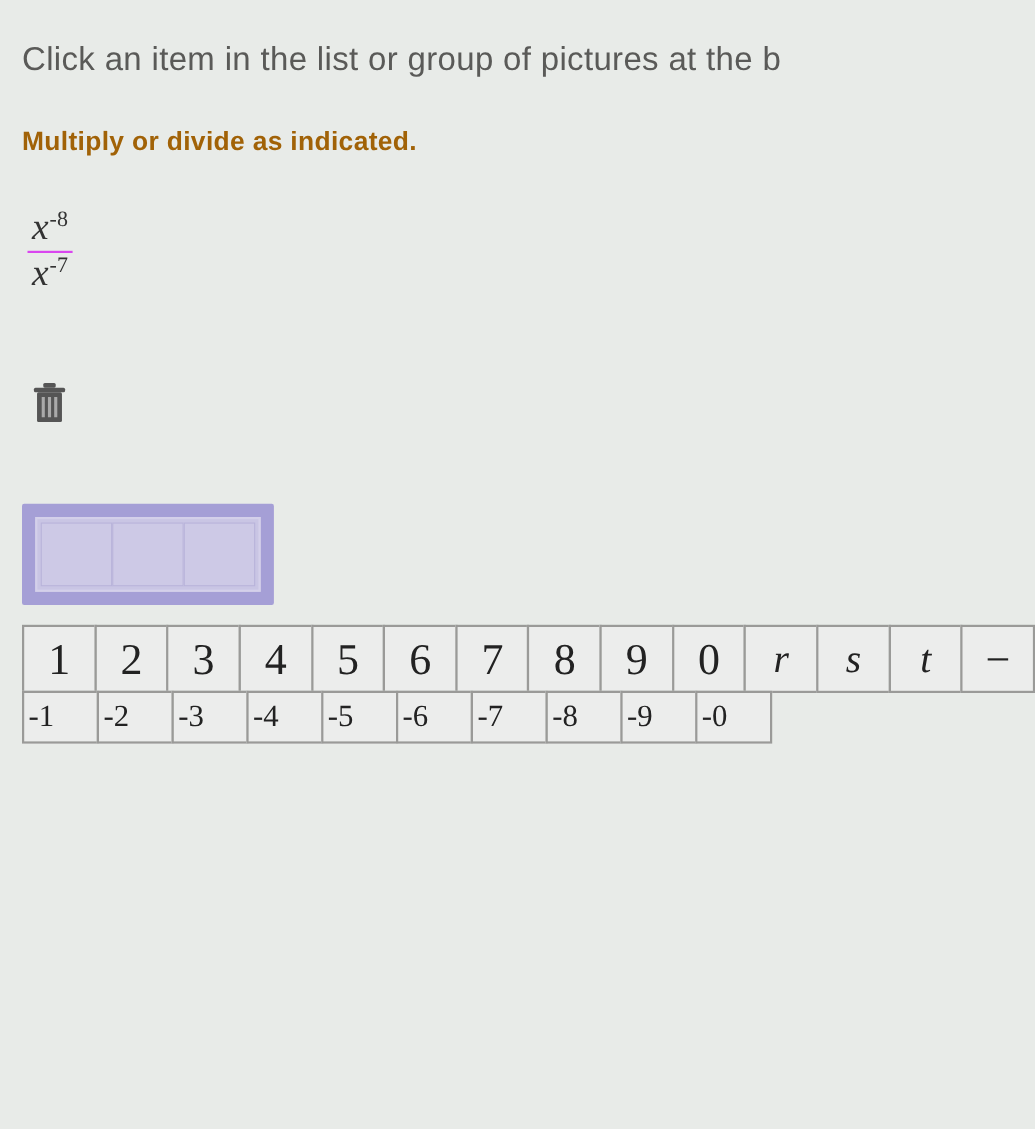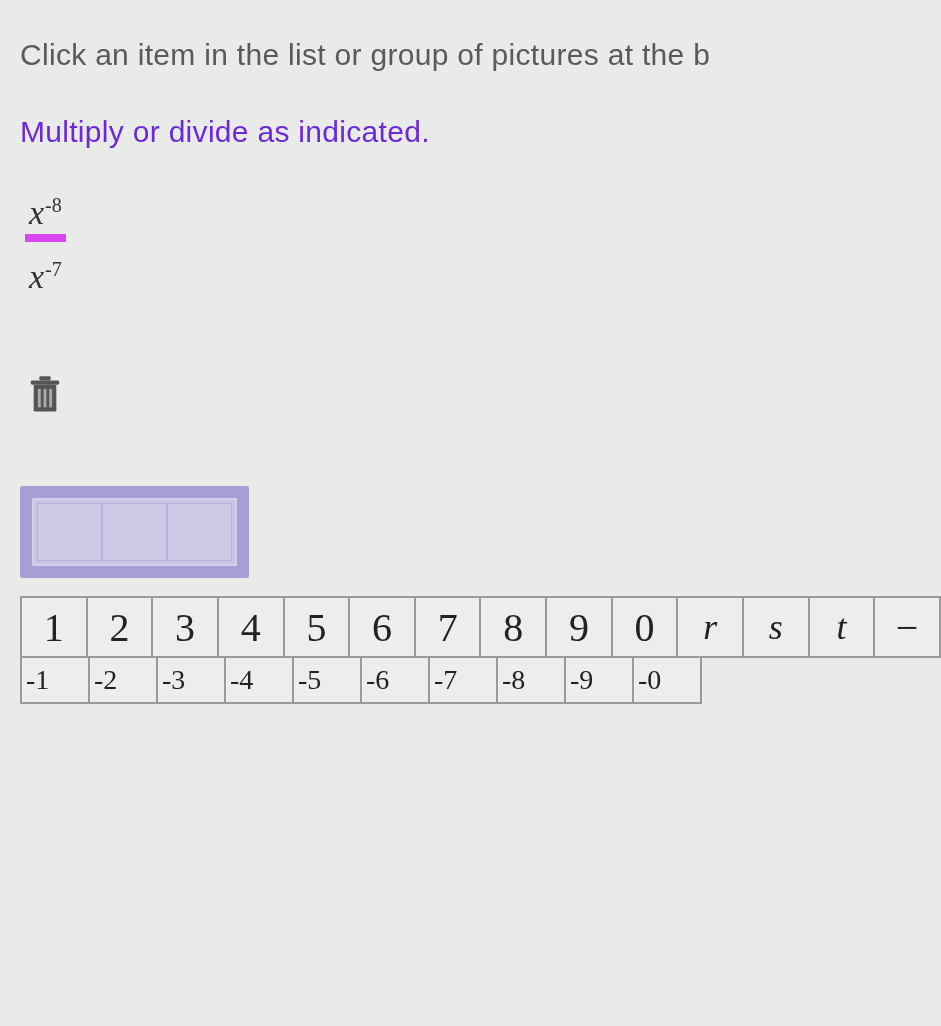--- a/index.html
+++ b/index.html
@@ -17,45 +17,45 @@
       color: #444;
     }
     .instructions {
       font-size: 30px;
       line-height: 1.65;
       color: #5a5a58;
       margin-bottom: 35px;
       letter-spacing: 0.3px;
     }
     .prompt {
-      font-size: 30px;
-      font-weight: normal;
-      color: #6d28d9;
+      font-size: 24px;
+      font-weight: bold;
+      color: #a16207;
       margin-bottom: 45px;
       letter-spacing: 0.3px;
     }
     .fraction {
       display: inline-block;
       margin-left: 5px;
       margin-bottom: 80px;
       font-family: "Times New Roman", serif;
       font-style: italic;
       font-size: 34px;
       color: #333;
     }
     .frac-num, .frac-den {
       display: block;
       padding: 0 4px;
     }
     .frac-num {
-      border-bottom: 8px solid #d946ef;
+      border-bottom: 2px solid #d946ef;
       padding-bottom: 2px;
     }
     .frac-den {
-      padding-top: 16px;
+      padding-top: 0;
     }
     .sup {
       font-size: 20px;
       vertical-align: super;
       font-style: normal;
       margin-left: 1px;
     }
     .trash {
       margin-left: 8px;
       margin-bottom: 70px;

